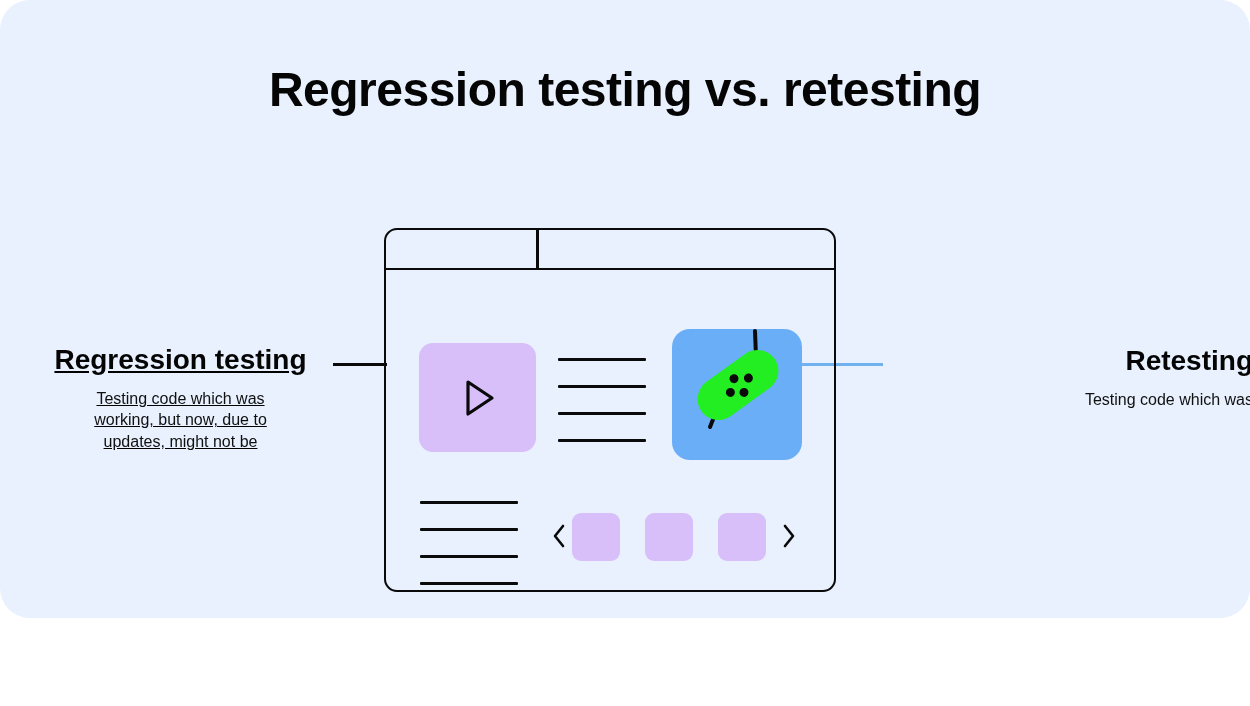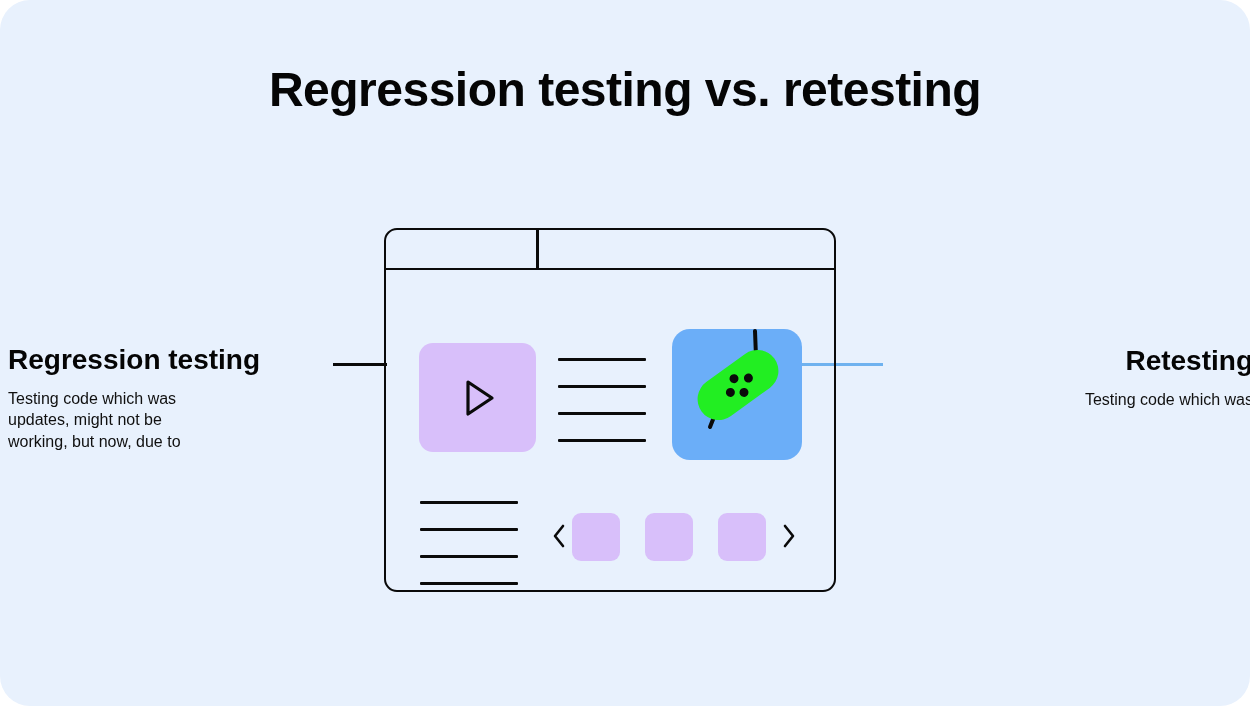--- a/index.html
+++ b/index.html
@@ -11,21 +11,21 @@
     width: 1250px;
     height: 706px;
     font-family: "Liberation Sans", sans-serif;
     overflow: hidden;
   }
 
   
   .canvas {
     position: relative;
     width: 1250px;
-    height: 706px;
+    height: 618px;
     background: #e8f1fd;
     border-radius: 30px;
     overflow: hidden;
   }
 
   
   .title {
     position: absolute;
     top: 62px;
     left: 0;
@@ -39,21 +39,22 @@
   }
 
   
   .label-block {
     position: absolute;
     width: 345px;
   }
   .label-left {
     left: 8px;
     top: 345px;
-    text-align: left;
+    text-align: center;
+    text-decoration: underline;
   }
   .label-right {
     left: 888px;
     top: 346px;
     text-align: right;
     margin-left: 20px;
   }
   .label-heading {
     font-size: 28px;
     font-weight: bold;
@@ -210,22 +211,22 @@
 <body>
 
 <div class="canvas">
 
   <div class="title">Regression testing vs. retesting</div>
 
   <div class="label-block label-left">
     <div class="label-heading">Regression testing</div>
     <div class="label-body">
       <div>Testing code which was</div>
+      <div>working, but now, due to</div>
       <div>updates, might not be</div>
-      <div>working, but now, due to</div>
     </div>
   </div>
 
   <div class="label-block label-right">
     <div class="label-heading">Retesting</div>
     <div class="label-body">
       <div>Testing code which was</div>
     </div>
   </div>
 

